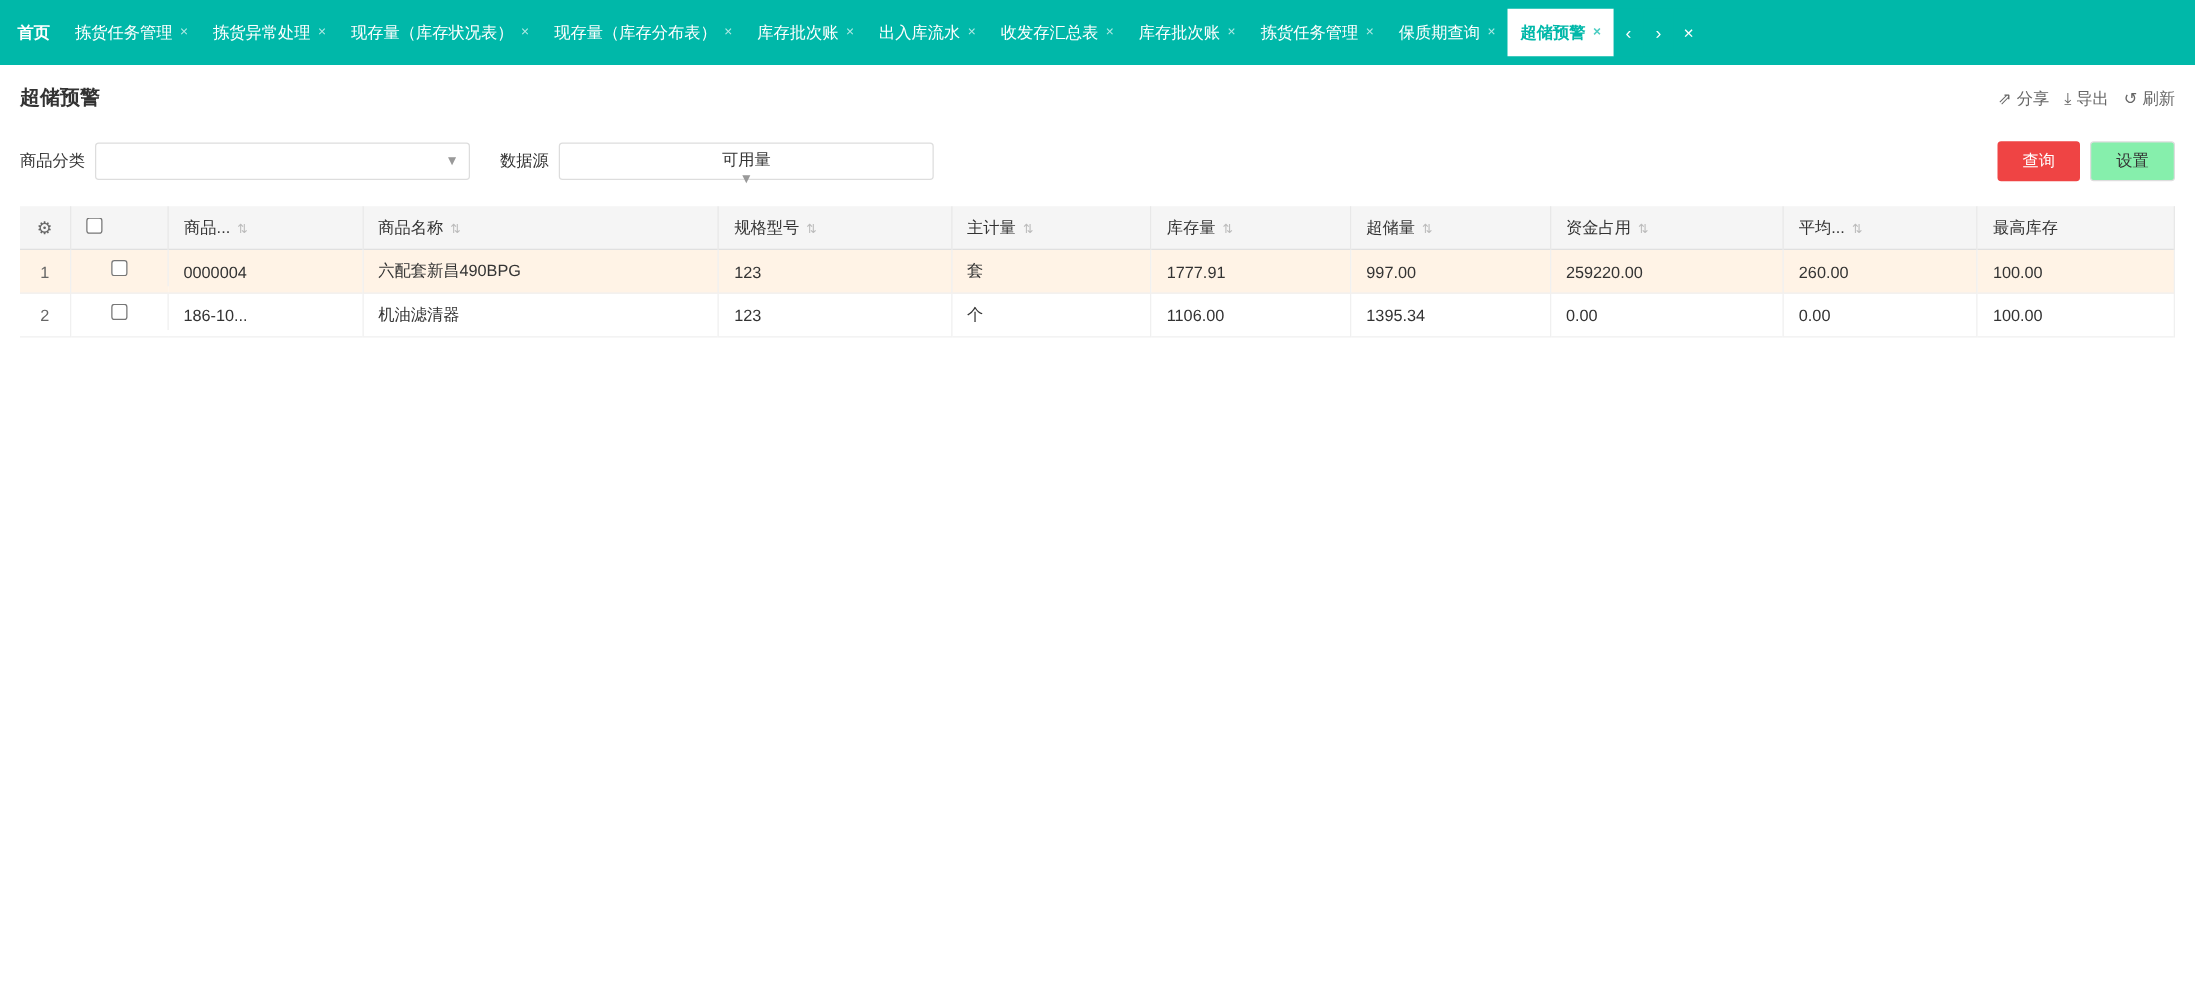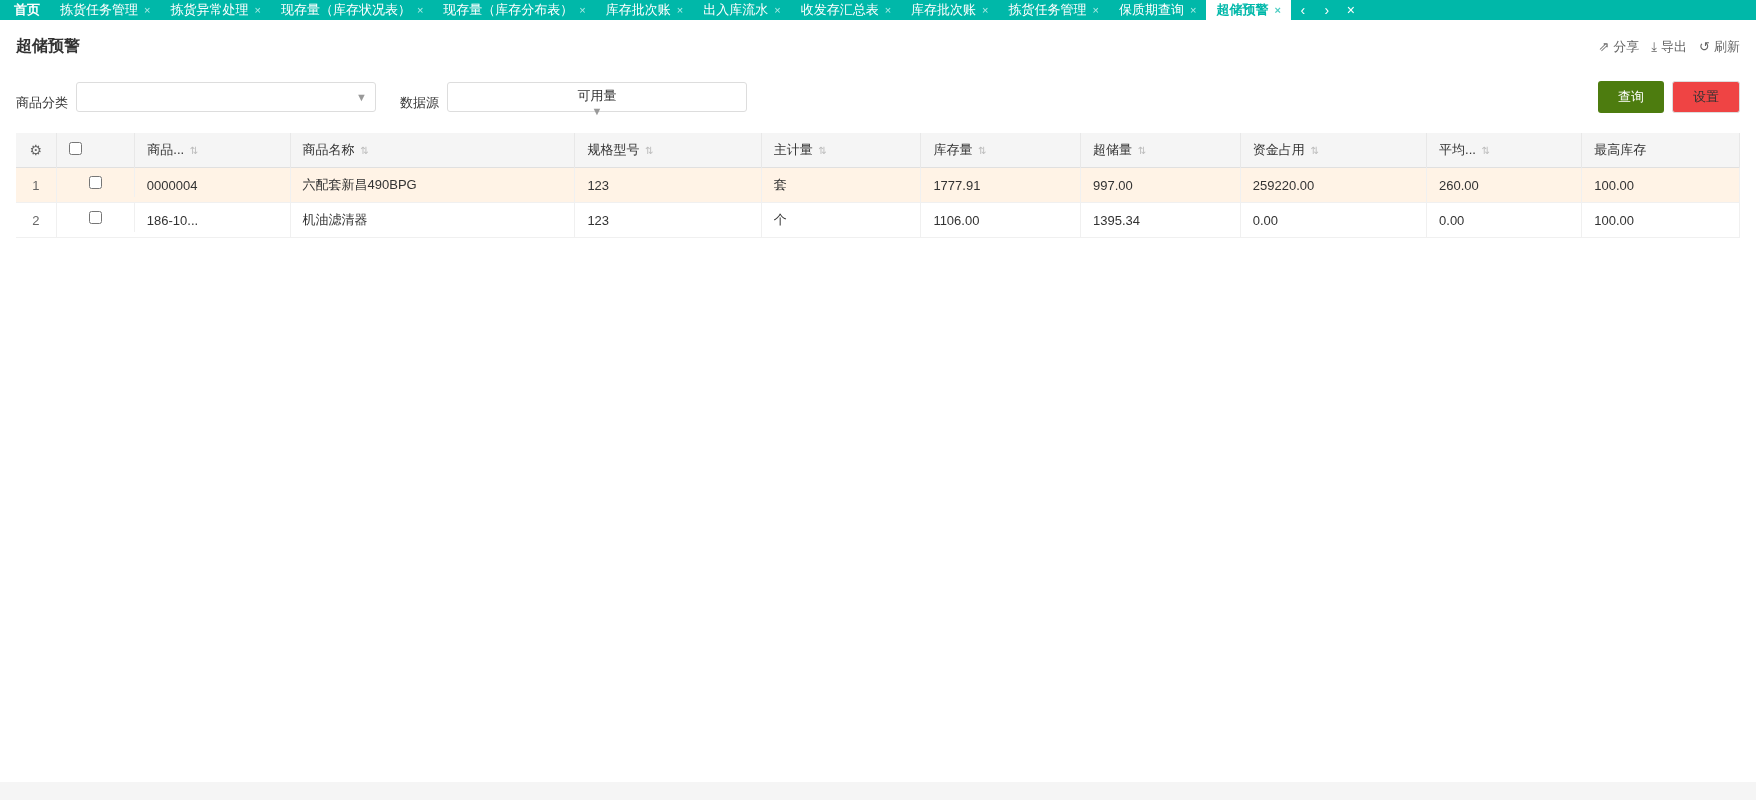--- a/index.html
+++ b/index.html
@@ -3,21 +3,21 @@
   <meta charset="utf-8">
   <style>
     * { box-sizing: border-box; margin: 0; padding: 0; }
     body { font-family: 'Microsoft YaHei', Arial, sans-serif; font-size: 13px; background: #f5f5f5; color: #333; }
 
     
     .top-nav {
       display: flex;
       align-items: center;
       background: #00b8a9;
-      height: 20px;
+      height: 52px;
       padding: 0 4px;
       overflow: hidden;
       white-space: nowrap;
     }
     .nav-tab {
       display: inline-flex;
       align-items: center;
       padding: 0 10px;
       height: 38px;
       color: #fff;
@@ -83,21 +83,21 @@
     
     .filter-row {
       display: flex;
       align-items: center;
       gap: 24px;
       margin-bottom: 12px;
       padding: 8px 0;
     }
     .filter-item {
       display: flex;
-      align-items: flex-end;
+      align-items: center;
       gap: 8px;
     }
     .filter-label {
       color: #333;
       font-size: 13px;
       white-space: nowrap;
     }
     .filter-select {
       display: inline-flex;
       align-items: center;
@@ -112,30 +112,30 @@
       height: 30px;
     }
     .filter-select .arrow { color: #999; font-size: 11px; }
 
     .filter-buttons {
       margin-left: auto;
       display: flex;
       gap: 8px;
     }
     .btn-query {
-      background: #4d7c0f;
+      background: #ef4444;
       color: #fff;
       border: none;
       padding: 6px 20px;
       border-radius: 3px;
       cursor: pointer;
       font-size: 13px;
     }
     .btn-settings {
-      background: #ef4444;
+      background: #86efac;
       color: #333;
       border: 1px solid #ddd;
       padding: 6px 20px;
       border-radius: 3px;
       cursor: pointer;
       font-size: 13px;
     }
 
     
     .data-table {

